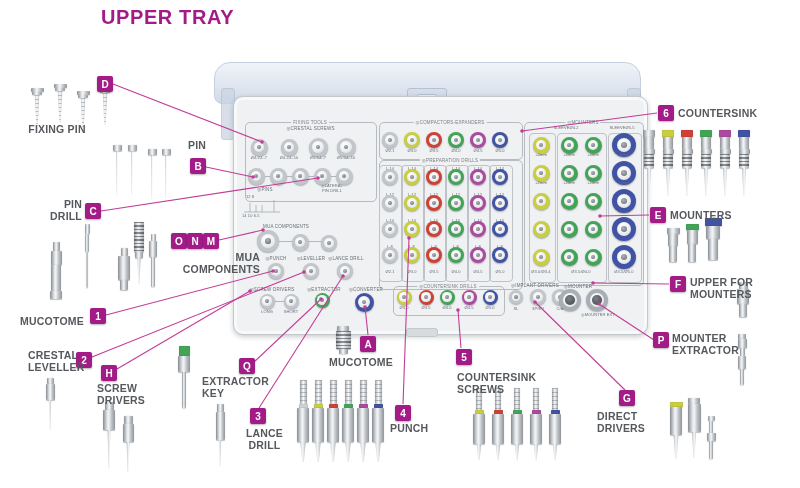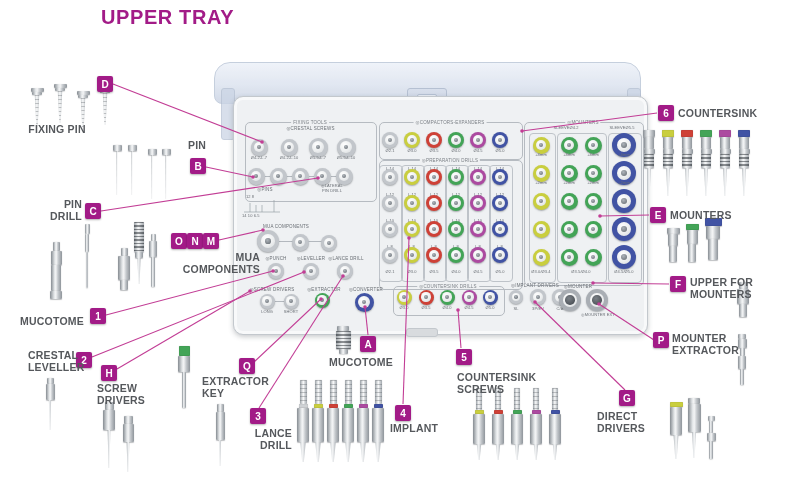--- a/index.html
+++ b/index.html
@@ -545,26 +545,26 @@
       <div class="badge" style="left: 76px; top: 352px; background: rgb(162, 27, 135);">2</div>
       <div class="clabel" style="left: 28px; top: 350px; width: 46px; text-align: right;">CRESTAL
 LEVELLER</div>
       <div class="badge" style="left: 101px; top: 365px; background: rgb(162, 27, 135);">H</div>
       <div class="clabel" style="left: 97px; top: 383px; width: 70px; text-align: left;">SCREW
 DRIVERS</div>
       <div class="badge" style="left: 239px; top: 358px; background: rgb(162, 27, 135);">Q</div>
       <div class="clabel" style="left: 202px; top: 376px; width: 72px; text-align: left;">EXTRACTOR
 KEY</div>
       <div class="badge" style="left: 250px; top: 408px; background: rgb(162, 27, 135);">3</div>
-      <div class="clabel" style="left: 237px; top: 428px; width: 55px; text-align: right;">LANCE
+      <div class="clabel" style="left: 237px; top: 428px; width: 55px; text-align: center;">LANCE
 DRILL</div>
       <div class="badge" style="left: 360px; top: 336px; background: rgb(162, 27, 135);">A</div>
       <div class="clabel" style="left: 324px; top: 357px; width: 74px; text-align: center;">MUCOTOME</div>
       <div class="badge" style="left: 395px; top: 405px; background: rgb(162, 27, 135);">4</div>
-      <div class="clabel" style="left: 390px; top: 423px; width: 46px; text-align: left;">IMPLANT</div>
+      <div class="clabel" style="left: 390px; top: 423px; width: 46px; text-align: left;">PUNCH</div>
       <div class="badge" style="left: 456px; top: 349px; background: rgb(162, 27, 135);">5</div>
       <div class="clabel" style="left: 457px; top: 372px; width: 125px; text-align: left;">COUNTERSINK SCREWS</div>
       <div class="badge" style="left: 658px; top: 105px; background: rgb(162, 27, 135);">6</div>
       <div class="clabel" style="left: 678px; top: 108px; width: 90px; text-align: left;">COUNTERSINK</div>
       <div class="badge" style="left: 650px; top: 207px; background: rgb(162, 27, 135);">E</div>
       <div class="clabel" style="left: 670px; top: 210px; width: 70px; text-align: left;">MOUNTERS</div>
       <div class="badge" style="left: 670px; top: 276px; background: rgb(162, 27, 135);">F</div>
       <div class="clabel" style="left: 690px; top: 277px; width: 70px; text-align: left;">UPPER FOR
 MOUNTERS</div>
       <div class="badge" style="left: 653px; top: 332px; background: rgb(162, 27, 135);">P</div>

